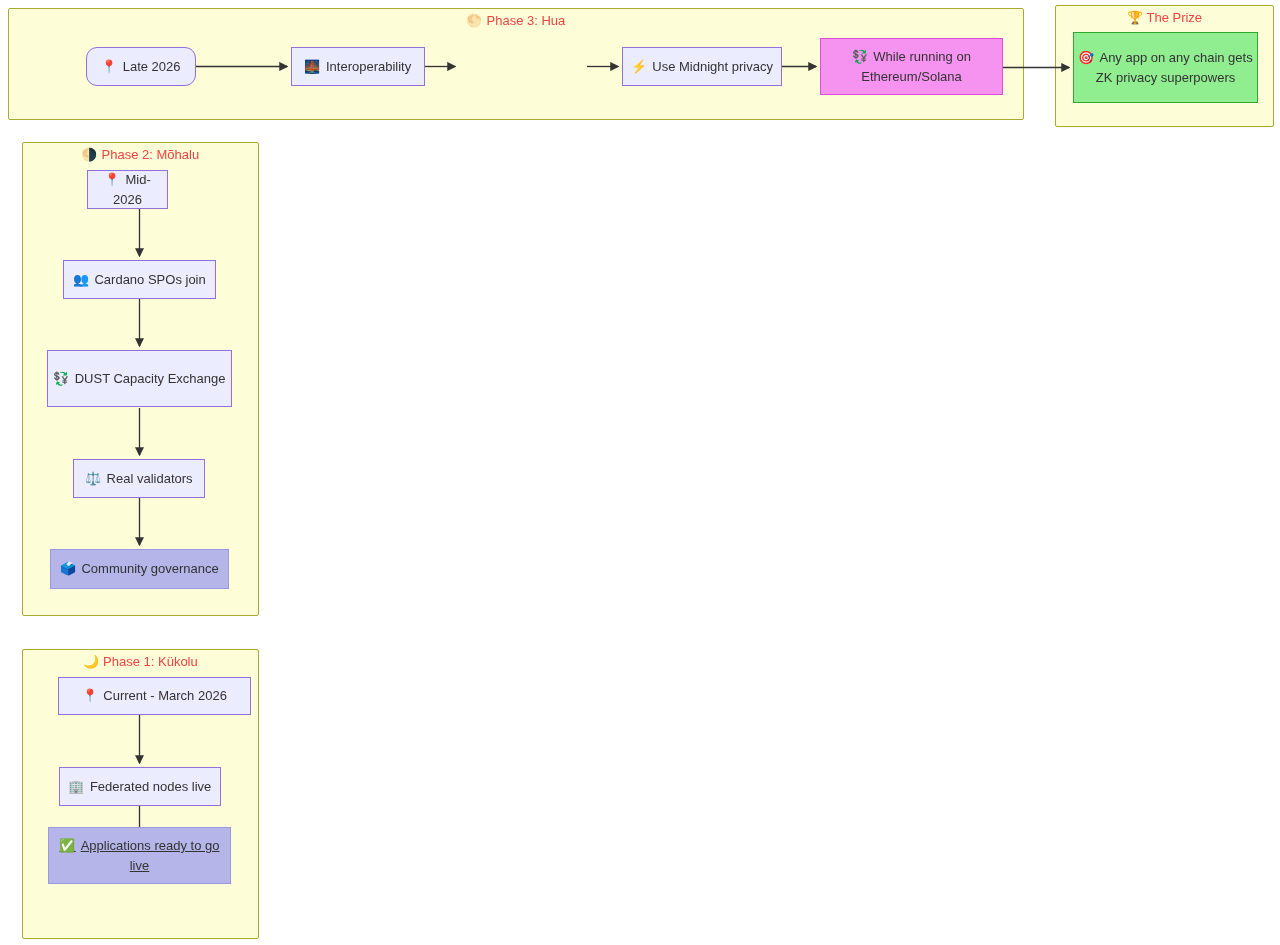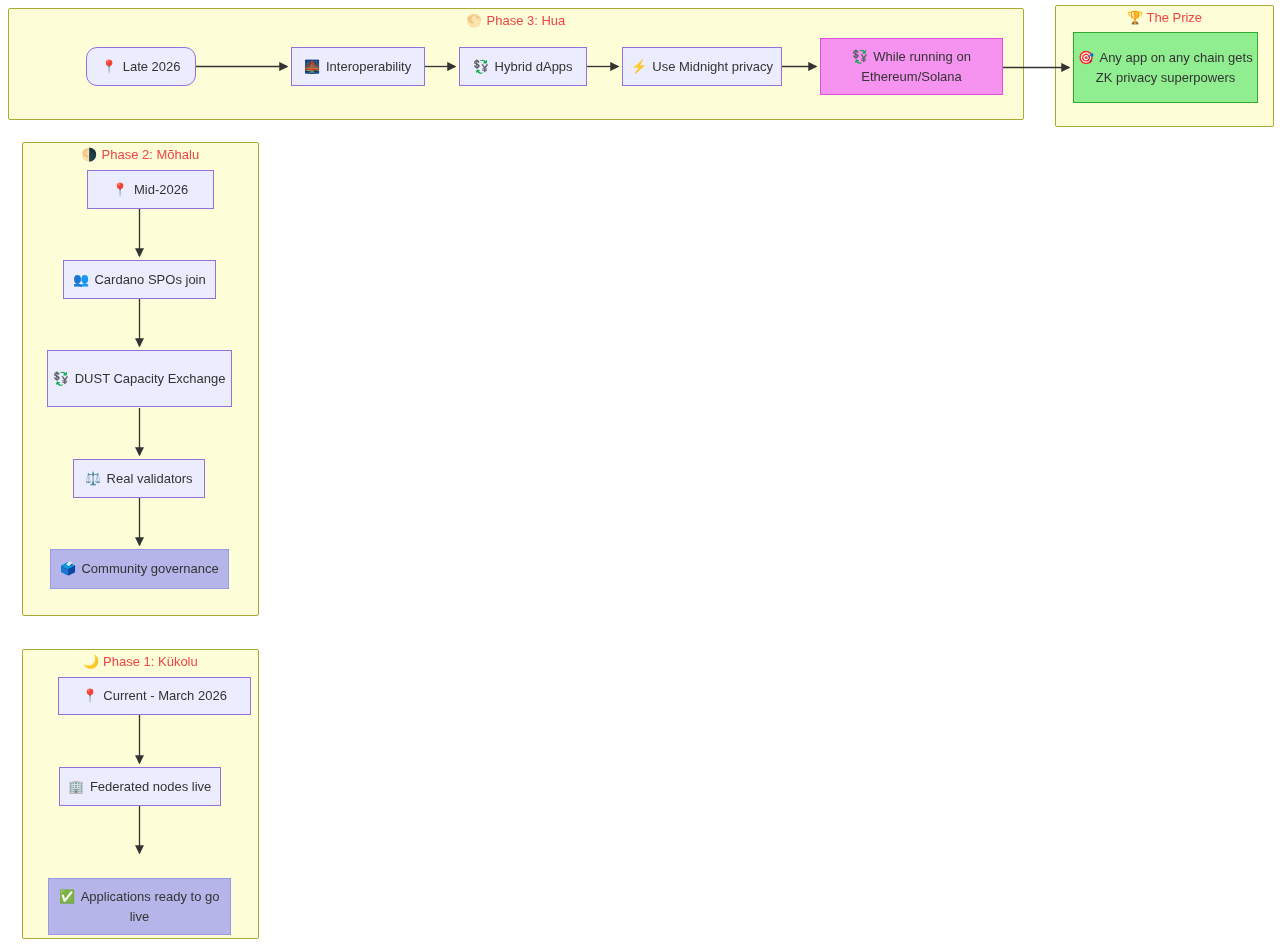--- a/index.html
+++ b/index.html
@@ -89,37 +89,34 @@
   </svg>
 
   <div class="node" style="left:86px; top:47px; width:110px; height:39px;border-radius:11px;">
     <div class="node-inner"><span class="ic">📍</span><span>Late 2026</span></div>
   </div>
 
   <div class="node" style="left:291px; top:47px; width:134px; height:39px;">
     <div class="node-inner"><span class="ic">🌉</span><span>Interoperability</span></div>
   </div>
 
-  <div class="node" style="left:459px; top:47px; width:128px; height:39px;">
-    <div class="node-inner"><span class="ic">💱</span><span>Hybrid dApps</span></div>
-  </div>
 
   <div class="node" style="left:622px; top:47px; width:160px; height:39px;">
     <div class="node-inner"><span class="ic">⚡</span><span>Use Midnight privacy</span></div>
   </div>
 
   <div class="node pink" style="left:820px; top:38px; width:183px; height:57px;">
     <div class="node-inner"><span class="ic">💱</span><span>While running on Ethereum/Solana</span></div>
   </div>
 
   <div class="node green" style="left:1073px; top:32px; width:185px; height:71px;">
     <div class="node-inner"><span class="ic">🎯</span><span>Any app on any chain gets ZK privacy superpowers</span></div>
   </div>
 
-  <div class="node" style="left:87px; top:170px; width:127px; height:39px;">
+  <div class="node" style="left:87px; top:170px; width:81px; height:39px;">
     <div class="node-inner"><span class="ic">📍</span><span>Mid-2026</span></div>
   </div>
 
   <div class="node" style="left:47px; top:350px; width:185px; height:57px;">
     <div class="node-inner"><span class="ic">💱</span><span>DUST Capacity Exchange</span></div>
   </div>
 
   <div class="node" style="left:63px; top:260px; width:153px; height:39px;">
     <div class="node-inner"><span class="ic">👥</span><span>Cardano SPOs join</span></div>
   </div>
@@ -133,17 +130,17 @@
   </div>
 
   <div class="node" style="left:58px; top:677px; width:193px; height:38px;">
     <div class="node-inner"><span class="ic">📍</span><span>Current - March 2026</span></div>
   </div>
 
   <div class="node" style="left:59px; top:767px; width:162px; height:39px;">
     <div class="node-inner"><span class="ic">🏢</span><span>Federated nodes live</span></div>
   </div>
 
-  <div class="node highlight" style="left:48px; top:878px; width:183px; height:57px;">
+  <div class="node highlight" style="left:48px; top:827px; width:183px; height:57px;text-decoration:underline;">
     <div class="node-inner"><span class="ic">✅</span><span>Applications ready to go live</span></div>
   </div>
 
 </div>
 
 </body></html>

